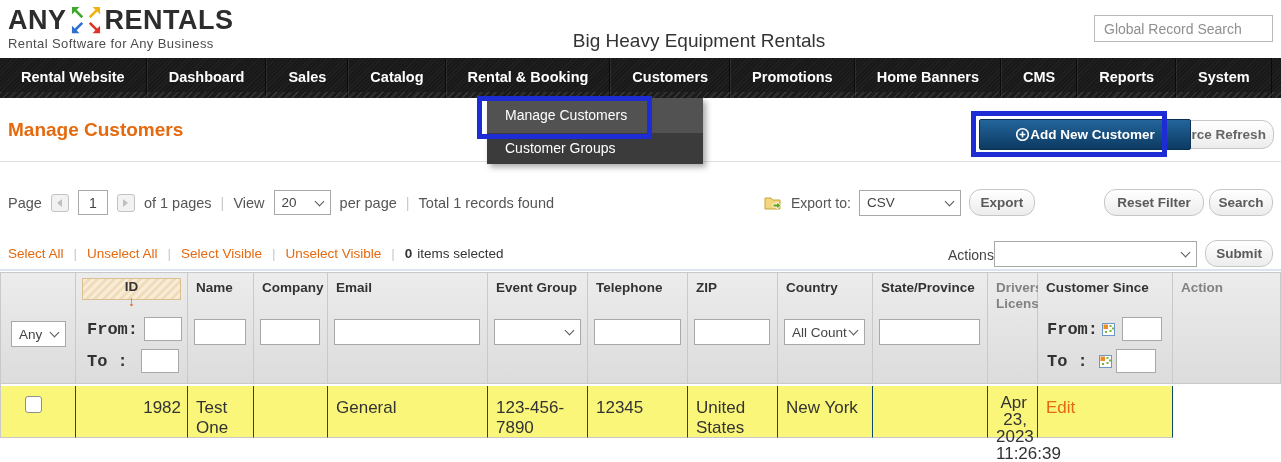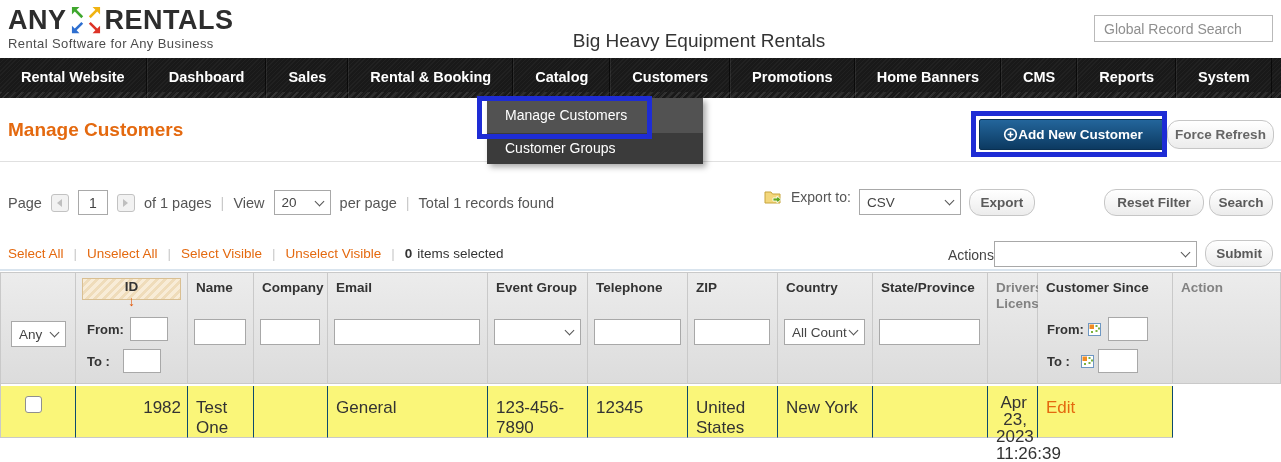--- a/index.html
+++ b/index.html
@@ -29,21 +29,21 @@
   .menu{position:absolute;left:487px;top:98px;width:216px;background:#3b3b3b;z-index:40;
         box-shadow:3px 3px 6px rgba(0,0,0,.35);}
   .menu-item{height:31px;line-height:31px;padding-left:18px;color:#fff;font-size:14px;cursor:pointer;}
   .menu-item.hl{background:#525252;height:35px;line-height:35px;}
 
   
   .ann{position:absolute;border:5px solid #1e2cd5;box-sizing:border-box;z-index:60;pointer-events:none;}
 
   
   .page-title{position:absolute;left:8px;top:119px;font-size:19px;font-weight:bold;color:#e4690f;}
-  .addbtn{position:absolute;left:979px;top:119px;width:188px;height:31px;z-index:50;cursor:pointer;
+  .addbtn{position:absolute;left:979px;top:119px;width:212px;height:31px;z-index:50;cursor:pointer;
           background:linear-gradient(#23659b,#0c3a61);border:1px solid #0a3052;border-radius:2px;
           color:#fff;font-weight:bold;font-size:13.5px;display:flex;align-items:center;justify-content:center;gap:0;
           font-family:inherit;}
   .btn{background:linear-gradient(#ffffff,#ececec);border:1px solid #c6c6c6;border-radius:12px;
        font-weight:bold;font-size:13.5px;color:#5a5a5a;display:flex;align-items:center;justify-content:center;
        cursor:pointer;box-sizing:border-box;font-family:inherit;}
   .hdiv{position:absolute;top:161px;left:0;width:1281px;height:1px;background:#e0e0e0;}
 
   
   .pg-row{position:absolute;left:8px;top:189px;height:27px;display:flex;align-items:center;gap:9px;
@@ -52,21 +52,21 @@
   .pbtn{width:18px;height:18px;background:#f2f2f2;border:1px solid #c2c2c2;border-radius:3px;
         display:flex;align-items:center;justify-content:center;cursor:pointer;padding:0;}
   .tri-l{width:0;height:0;border-top:4px solid transparent;border-bottom:4px solid transparent;border-right:5px solid #bfbfbf;}
   .tri-r{width:0;height:0;border-top:4px solid transparent;border-bottom:4px solid transparent;border-left:5px solid #bfbfbf;}
   .pg-input{width:30px;height:25px;border:1px solid #a9a9a9;box-sizing:border-box;text-align:center;
             font:14px "Liberation Sans",sans-serif;color:#444;}
   .sb{display:inline-flex;align-items:center;justify-content:space-between;height:26px;
       border:1px solid #a8a8a8;background:#fff;box-sizing:border-box;padding:0 7px;font-size:13.5px;color:#444;cursor:pointer;}
   .chev{width:6px;height:6px;border-right:1.6px solid #555;border-bottom:1.6px solid #555;
         transform:rotate(45deg);margin-top:-3px;flex:none;}
-  .exp{position:absolute;left:764px;top:189px;height:27px;display:flex;gap:8px;
+  .exp{position:absolute;left:764px;top:189px;height:27px;display:flex;align-items:center;gap:8px;
        font-size:14px;color:#555;}
 
   
   .sel-row{position:absolute;left:8px;top:246px;display:flex;align-items:center;gap:10px;font-size:13.5px;}
   .olink{color:#e4690f;cursor:pointer;}
   .cnt{font-weight:bold;color:#333;}
   .act-label{position:absolute;left:948px;top:247px;font-size:14px;color:#444;}
   .tline{position:absolute;top:269px;left:0;width:1281px;height:2px;background:#d9e4ee;}
 
   
@@ -78,21 +78,21 @@
       border-right:1px solid #c9c9c9;border-bottom:1px solid #c9c9c9;box-sizing:border-box;}
   .clab{position:absolute;top:7px;left:8px;font-weight:bold;font-size:13.5px;color:#333;line-height:16px;}
   .clab.muted{color:#828282;}
   .id-badge{position:absolute;top:5px;left:6px;right:6px;height:22px;box-sizing:border-box;
       background:repeating-linear-gradient(135deg,#f8ecd7 0 3px,#efdcba 3px 6px);
       border:1px solid #d9bf92;display:flex;align-items:center;justify-content:space-between;
       padding:0 6px;cursor:pointer;flex-direction:column;}
   .id-badge .lbl{font-weight:bold;font-size:13.5px;color:#333;}
   .sort-arrow{color:#e2590b;font-weight:bold;font-size:14px;line-height:14px;}
   .fr{position:absolute;display:flex;align-items:center;gap:6px;}
-  .flab{font-weight:bold;font-size:13px;color:#333;}
+  .flab{font-weight:bold;font-size:17px;color:#333;font-family:Liberation Mono, monospace;}
   .fin{height:24px;border:1px solid #a8a8a8;background:#fff;box-sizing:border-box;padding:0 4px;
        font:13px "Liberation Sans",sans-serif;}
   .td{position:relative;background:#faf679;border-right:1px solid #0c4a6e;border-bottom:1px solid #c9c9c9;
       box-sizing:border-box;font-size:17px;color:#333;padding:12px 8px 0 8px;}
   .td.right{text-align:right;padding-right:6px;}
   .td .line{line-height:17px;}
   .cb{width:15px;height:15px;border:1px solid #8f8f8f;border-radius:3px;background:#fff;display:inline-block;
       margin-left:16px;margin-top:0;cursor:pointer;}
   .edit-link{color:#e4690f;cursor:pointer;}
 </style>
@@ -118,22 +118,22 @@
   </div>
 
   <div class="site-title">Big Heavy Equipment Rentals</div>
 
   <input class="gsearch" type="text" placeholder="Global Record Search" style="">
 
   <div class="nav">
     <span class="nav-item">Rental Website</span>
     <span class="nav-item">Dashboard</span>
     <span class="nav-item">Sales</span>
+    <span class="nav-item">Catalog</span>
     <span class="nav-item">Rental &amp; Booking</span>
-    <span class="nav-item">Catalog</span>
     <span class="nav-item">Customers</span>
     <span class="nav-item">Promotions</span>
     <span class="nav-item">Home Banners</span>
     <span class="nav-item">CMS</span>
     <span class="nav-item">Reports</span>
     <span class="nav-item">System</span>
   </div>
 
   <div class="menu">
     <div class="menu-item hl">Manage Customers</div>

